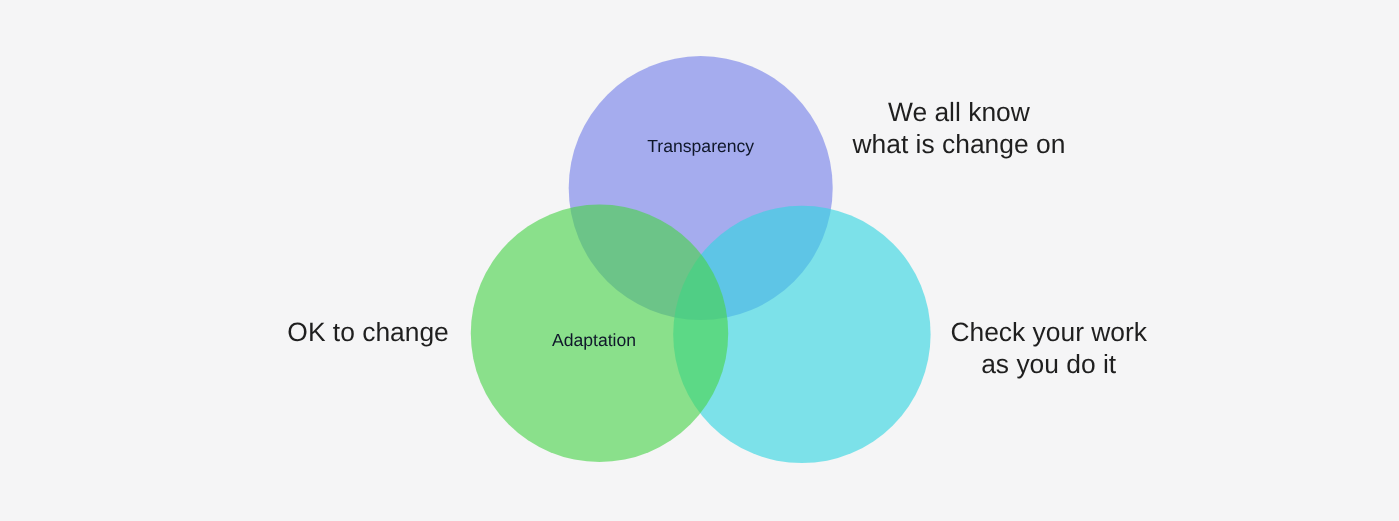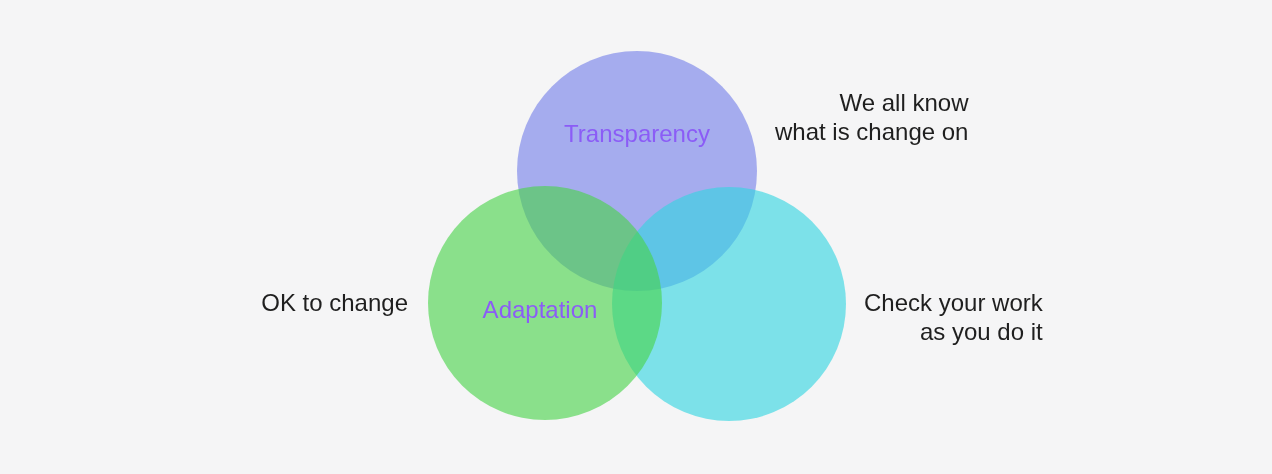--- a/index.html
+++ b/index.html
@@ -20,38 +20,38 @@
     position: absolute;
     left: 0;
     top: 0;
     width: 1272px;
     height: 474px;
     display: block;
   }
   .circle-label {
     position: absolute;
     transform: translate(-50%, -50%);
-    font-size: 24px;
+    font-size: 16px;
     line-height: 1.2;
     white-space: nowrap;
-    color: #8b5cf6;
+    color: #0f172a;
   }
   .label-transparency { left: 637px; top: 134px; }
   .label-adaptation   { left: 540px; top: 310px; }
   .label-inspection   { left: 751px; top: 310px; }
   .annotation {
     position: absolute;
     font-size: 24px;
     line-height: 29px;
     white-space: nowrap;
     color: #1f1f1f;
   }
-  .annot-transparency { left: 775px; top: 88px;  text-align: right; }
+  .annot-transparency { left: 775px; top: 88px;  text-align: center; }
   .annot-adaptation   { right: 864px; top: 288px; text-align: left; }
-  .annot-inspection   { left: 864px; top: 288px; text-align: right; }
+  .annot-inspection   { left: 864px; top: 288px; text-align: center; }
 </style>
 </head>
 <body>
 
 <div class="stage">
 
   <svg class="venn-svg" viewBox="0 0 1272 474" aria-hidden="true">
     <circle cx="637" cy="171" r="120" fill="#7480e9" fill-opacity="0.62"></circle>
     <circle cx="729" cy="304" r="117" fill="#32d5e0" fill-opacity="0.62"></circle>
     <circle cx="545" cy="303" r="117" fill="#48d448" fill-opacity="0.62"></circle>

